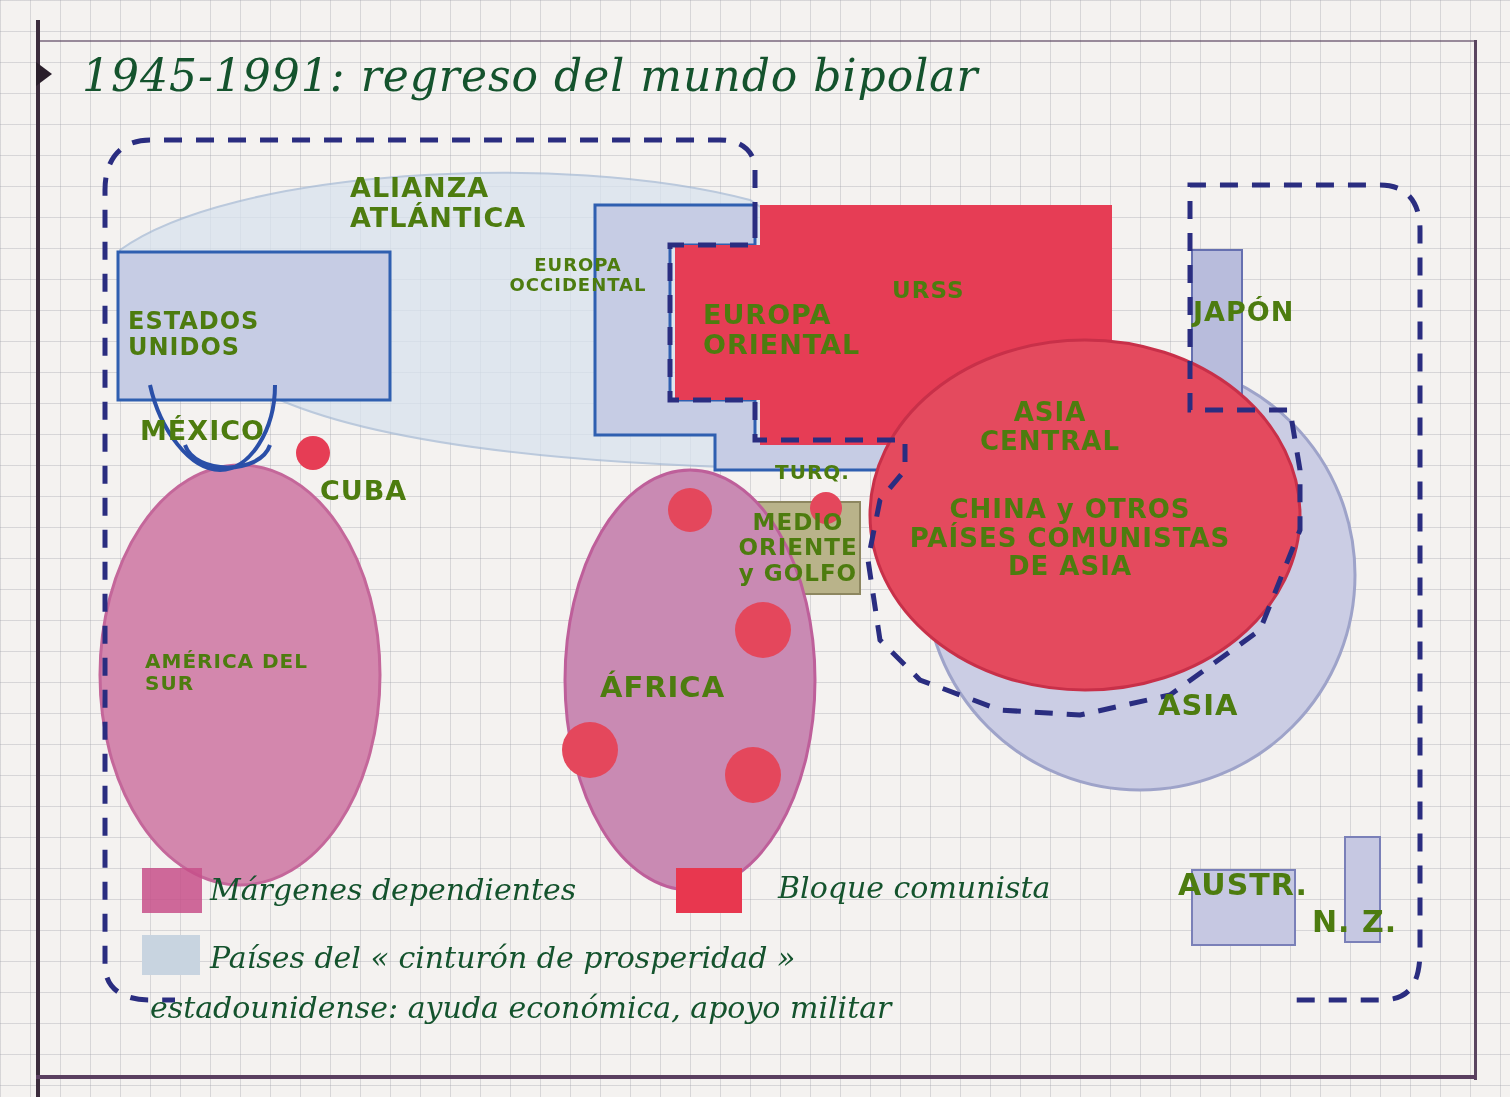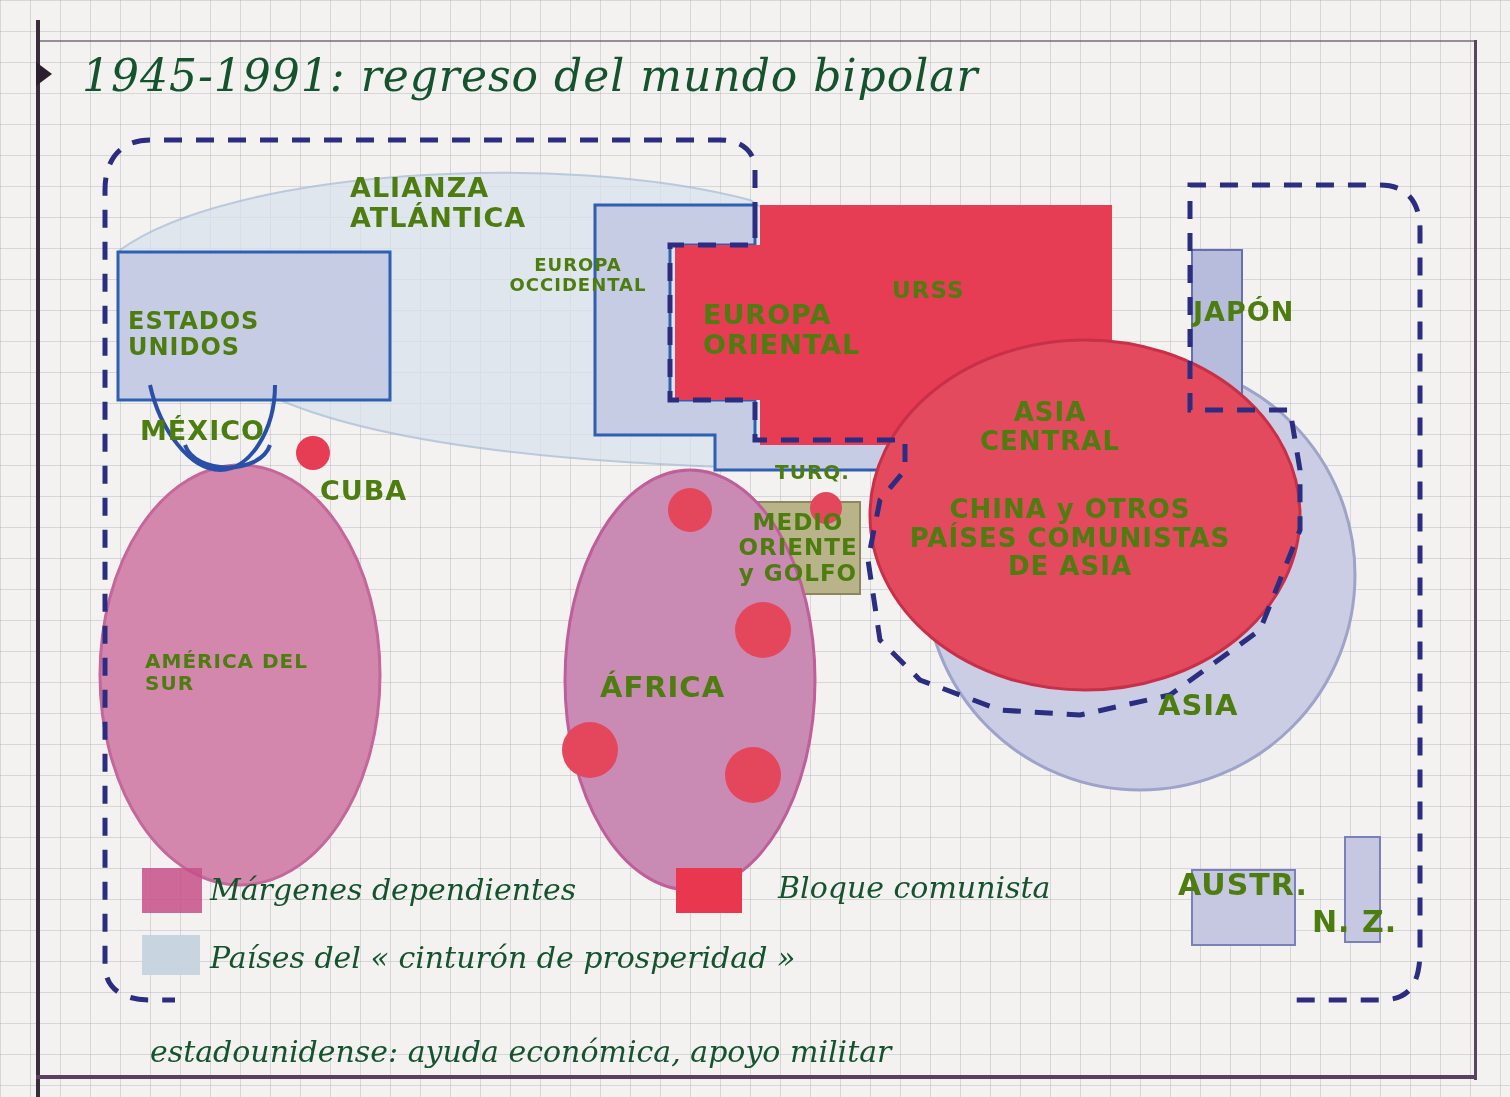--- a/index.html
+++ b/index.html
@@ -115,13 +115,13 @@
 <div class="lbl" style="left:900px; top:495px; width:340px; font-size:26px; text-align:center; text-transform:none;">CHINA y OTROS PAÍSES COMUNISTAS DE ASIA</div>
 <div class="lbl" style="left:1158px; top:690px; font-size:29px;">ASIA</div>
 <div class="lbl" style="left:145px; top:650px; width:170px; font-size:20px;">AMÉRICA DEL SUR</div>
 <div class="lbl" style="left:600px; top:672px; font-size:29px;">ÁFRICA</div>
 <div class="lbl" style="left:1178px; top:868px; font-size:30px;">AUSTR.</div>
 <div class="lbl" style="left:1312px; top:905px; font-size:30px; text-transform:none;">N. Z.</div>
 
 <div class="legend-text" style="left:210px; top:872px;">Márgenes dependientes</div>
 <div class="legend-text" style="left:778px; top:870px;">Bloque comunista</div>
 <div class="legend-text" style="left:210px; top:940px;">Países del « cinturón de prosperidad »</div>
-<div class="legend-text" style="left:150px; top:990px;margin-top:44px;">estadounidense: ayuda económica, apoyo militar</div>
+<div class="legend-text" style="left:150px; top:990px;">estadounidense: ayuda económica, apoyo militar</div>
 
 </body></html>

